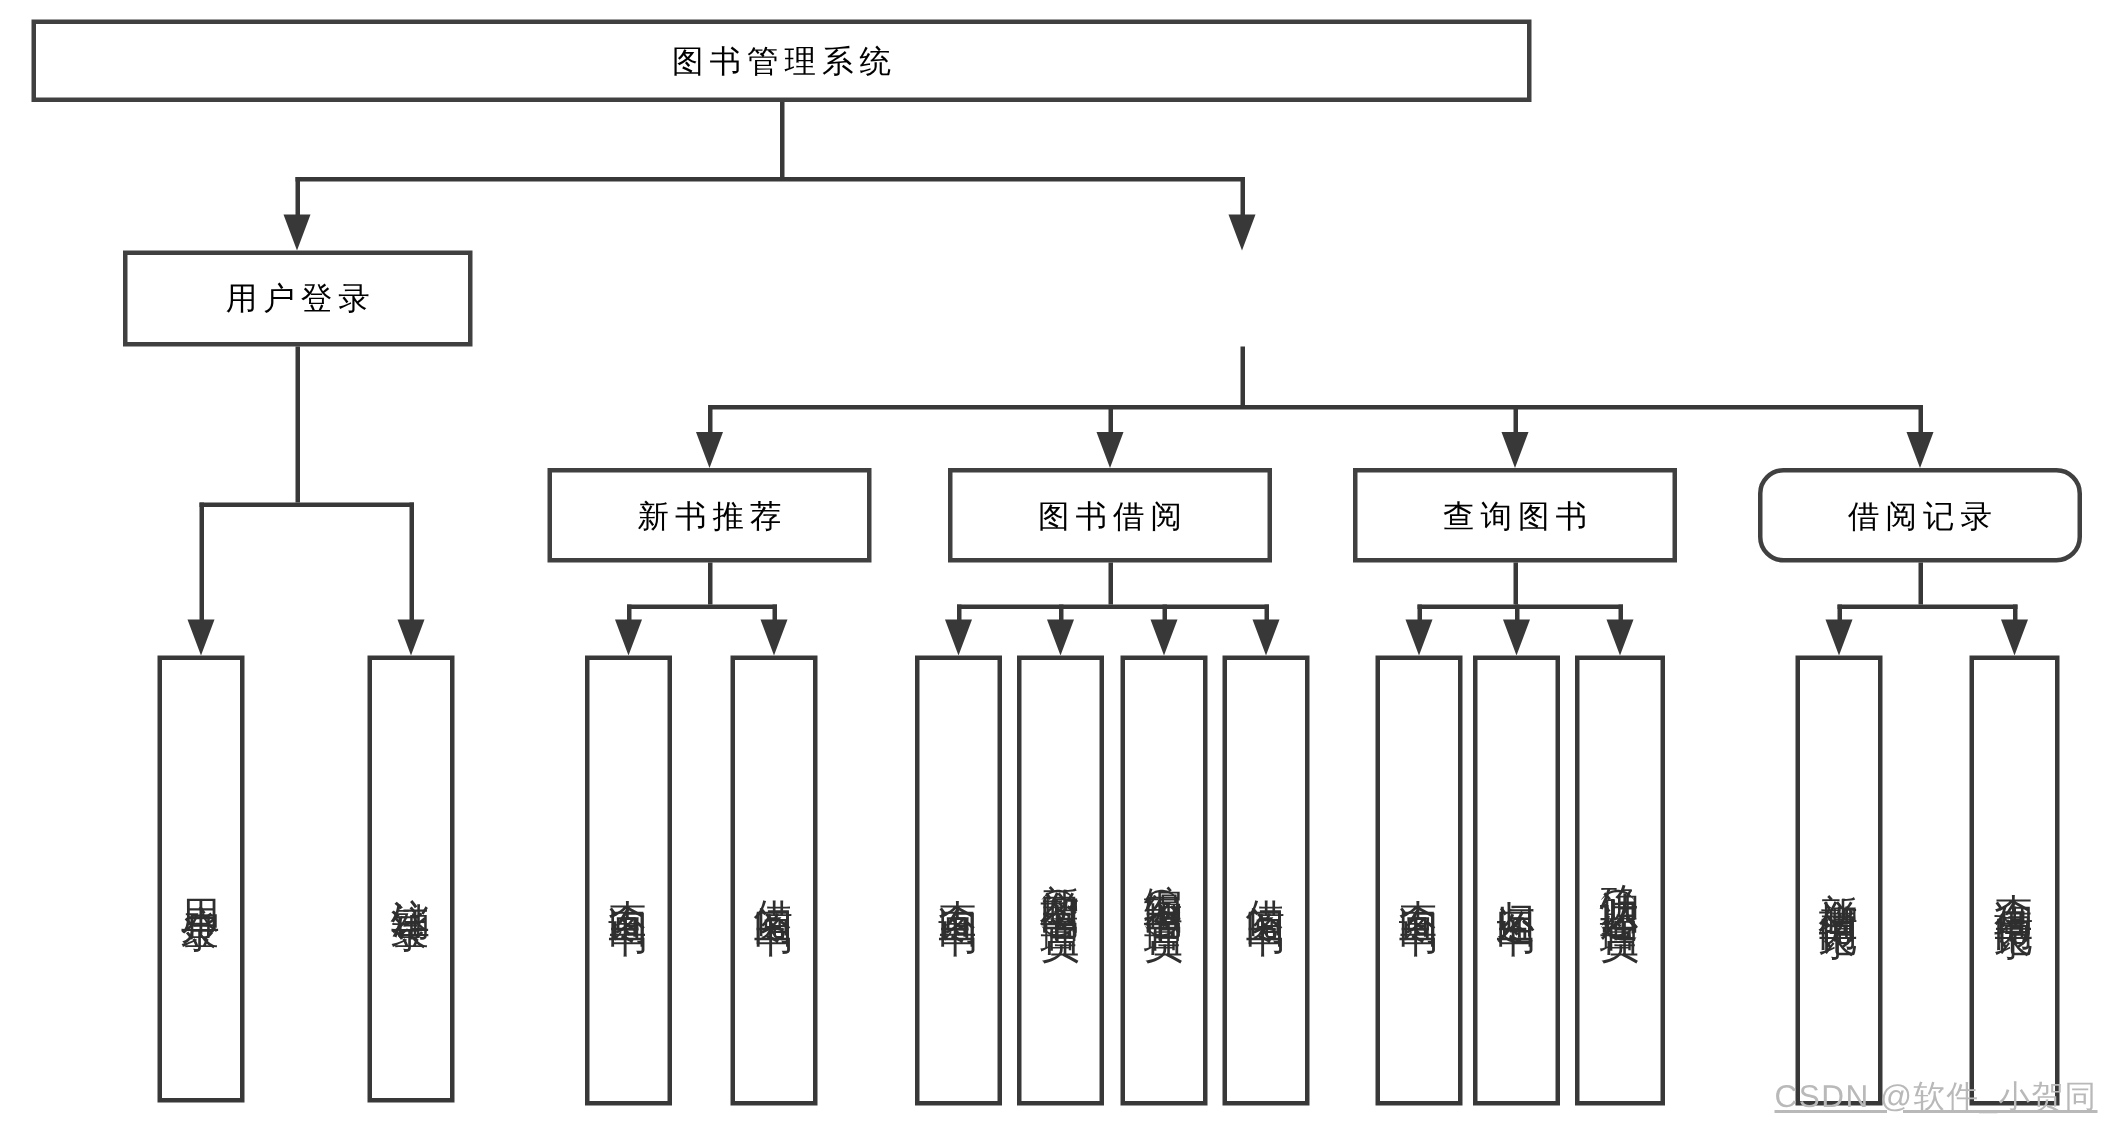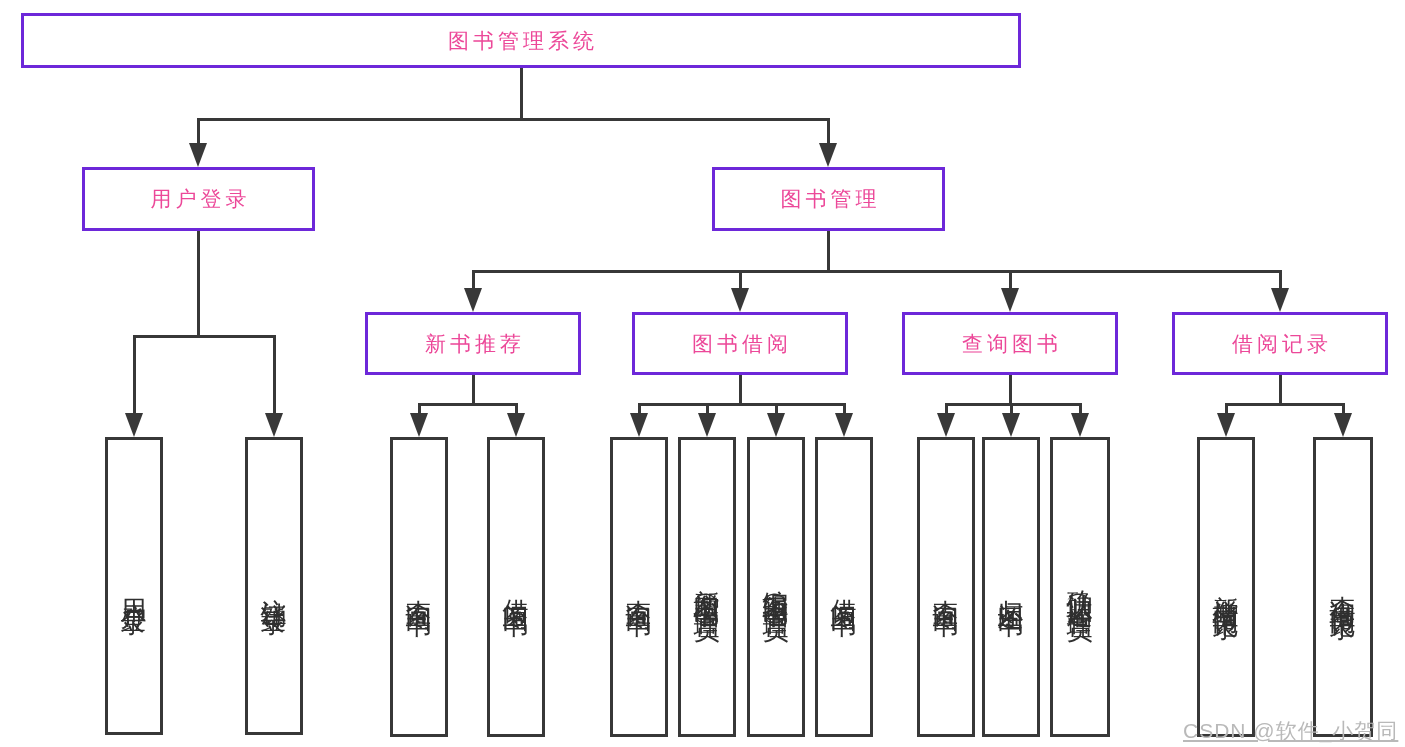--- a/index.html
+++ b/index.html
@@ -1,20 +1,20 @@
 <!DOCTYPE html>
 <html><head>
 <meta charset="utf-8">
 <style>
   html,body{margin:0;padding:0;background:#fff;}
   .stage{position:relative;width:1405px;height:747px;background:#fff;overflow:hidden;
          font-family:"Liberation Sans","DejaVu Sans",sans-serif;}
-  .hbox{position:absolute;box-sizing:border-box;border:3px solid #6d28d9;background:#fff;
+  .hbox{position:absolute;box-sizing:border-box;border:3px solid #404040;background:#fff;
         display:flex;align-items:center;justify-content:center;
-        font-size:21px;letter-spacing:4px;text-indent:4px;color:#ec4899;}
+        font-size:21px;letter-spacing:4px;text-indent:4px;color:#000000;}
   .vbox{position:absolute;box-sizing:border-box;border:3px solid #383838;background:#fff;
         display:flex;align-items:center;justify-content:center;top:437px;width:58px;height:300px;}
   .vtext{writing-mode:vertical-rl;text-orientation:mixed;font-size:26px;letter-spacing:4px;
          line-height:1;color:#2f2f2f;}
   .ln{position:absolute;background:#383838;}
   .ar{position:absolute;width:0;height:0;border-left:9px solid transparent;
       border-right:9px solid transparent;border-top:24px solid #383838;}
   .wm{position:absolute;left:1183px;top:717px;font-size:21px;color:#b9b9b9;
       letter-spacing:1px;text-decoration:underline;z-index:5;}
 </style>
@@ -26,21 +26,20 @@
   <div class="hbox" style="left:21px;top:13px;width:1000px;height:55px;">图书管理系统</div>
 
   <i class="ln" style="left:520px;top:68px;width:3px;height:50px;"></i>
   <i class="ln" style="left:197px;top:118px;width:633px;height:3px;"></i>
   <i class="ln" style="left:197px;top:118px;width:3px;height:29px;"></i>
   <i class="ar" style="left:189px;top:143px;"></i>
   <i class="ln" style="left:827px;top:118px;width:3px;height:29px;"></i>
   <i class="ar" style="left:819px;top:143px;"></i>
 
   <div class="hbox" style="left:82px;top:167px;width:233px;height:64px;">用户登录</div>
-  <div class="hbox" style="left:712px;top:167px;width:233px;height:64px;">图书管理</div>
 
   <i class="ln" style="left:197px;top:231px;width:3px;height:104px;"></i>
   <i class="ln" style="left:133px;top:335px;width:143px;height:3px;"></i>
   <i class="ln" style="left:133px;top:335px;width:3px;height:82px;"></i>
   <i class="ar" style="left:125px;top:413px;"></i>
   <i class="ln" style="left:273px;top:335px;width:3px;height:82px;"></i>
   <i class="ar" style="left:265px;top:413px;"></i>
 
   <i class="ln" style="left:827px;top:231px;width:3px;height:39px;"></i>
   <i class="ln" style="left:472px;top:270px;width:810px;height:3px;"></i>
@@ -49,21 +48,21 @@
   <i class="ln" style="left:739px;top:270px;width:3px;height:22px;"></i>
   <i class="ar" style="left:731px;top:288px;"></i>
   <i class="ln" style="left:1009px;top:270px;width:3px;height:22px;"></i>
   <i class="ar" style="left:1001px;top:288px;"></i>
   <i class="ln" style="left:1279px;top:270px;width:3px;height:22px;"></i>
   <i class="ar" style="left:1271px;top:288px;"></i>
 
   <div class="hbox" style="left:365px;top:312px;width:216px;height:63px;">新书推荐</div>
   <div class="hbox" style="left:632px;top:312px;width:216px;height:63px;">图书借阅</div>
   <div class="hbox" style="left:902px;top:312px;width:216px;height:63px;">查询图书</div>
-  <div class="hbox" style="left:1172px;top:312px;width:216px;height:63px;">借阅记录</div>
+  <div class="hbox" style="left:1172px;top:312px;width:216px;height:63px;border-radius:17px;">借阅记录</div>
 
   <i class="ln" style="left:472px;top:375px;width:3px;height:28px;"></i>
   <i class="ln" style="left:418px;top:403px;width:100px;height:3px;"></i>
   <i class="ln" style="left:418px;top:403px;width:3px;height:14px;"></i>
   <i class="ar" style="left:410px;top:413px;"></i>
   <i class="ln" style="left:515px;top:403px;width:3px;height:14px;"></i>
   <i class="ar" style="left:507px;top:413px;"></i>
 
   <i class="ln" style="left:739px;top:375px;width:3px;height:28px;"></i>
   <i class="ln" style="left:638px;top:403px;width:208px;height:3px;"></i>

